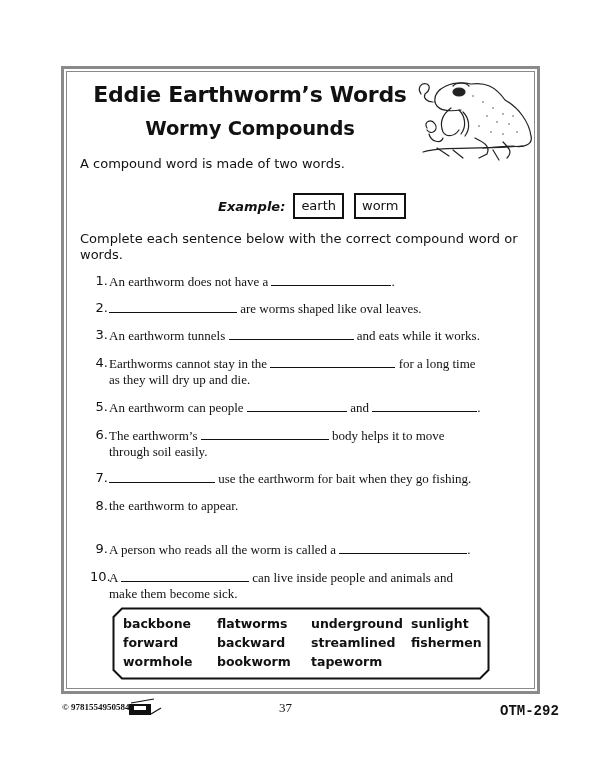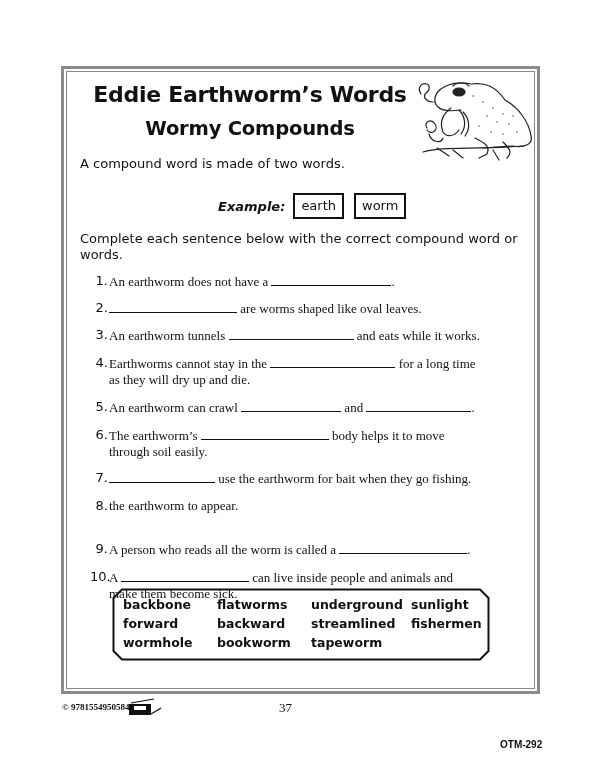--- a/index.html
+++ b/index.html
@@ -19,32 +19,32 @@
   .example { position: absolute; top: 193px; left: 218px; display: flex; align-items: center; }
   .example-label { font-weight: bold; font-style: italic; font-size: 13px; margin-right: 8px; }
   .example-box { border: 2px solid #111; font-weight: normal; font-size: 13px;
                  padding: 3px 6px 4px 6px; margin-right: 10px; }
   .instructions { position: absolute; left: 80px; top: 231px; width: 450px;
                   font-size: 13px; line-height: 16px; }
   .q { position: absolute; left: 90px; width: 440px; font-size: 13px; line-height: 16px; }
   .q .num { position: absolute; left: 0; top: 0; width: 18px; text-align: right; }
   .q .txt { margin-left: 19px; display: block; font-family: Liberation Serif, serif; }
   .blank { display: inline-block; border-bottom: 1px solid #111; height: 12px; vertical-align: baseline; }
-  .wordbank { position: absolute; left: 112px; top: 588px; width: 416px; height: 73px; padding-left: 12px; }
+  .wordbank { position: absolute; left: 112px; top: 607px; width: 416px; height: 73px; padding-left: 12px; }
   .wordbank svg { position: absolute; left: 0; top: 0; }
   .wb-grid { position: absolute; left: 11px; top: 8px; display: grid;
              grid-template-columns: 94px 94px 100px 80px; row-gap: 2px;
              font-weight: bold; font-size: 12.5px; line-height: 17px; }
   .footer-copy { position: absolute; left: 62px; top: 702px; font-family: "Liberation Serif", serif;
                  font-weight: bold; font-size: 9px; }
   .copier { position: absolute; left: 128px; top: 697px; }
   .footer-page { position: absolute; left: 279px; top: 700px; font-family: "Liberation Serif", serif;
                  font-size: 13px; }
-  .footer-code { position: absolute; left: 500px; top: 703px; font-family: Liberation Sans, sans-serif;
-                 font-weight: bold; font-size: 10px; margin-top: 36px; }
+  .footer-code { position: absolute; left: 500px; top: 703px; font-family: Liberation Mono, monospace;
+                 font-weight: bold; font-size: 14px; }
 </style>
 </head>
 <body>
 
 <div class="page-frame">
   <div class="page-frame-inner"></div>
 </div>
 
 <div class="title" style="left:0;width:500px;">Eddie Earthworm’s Words</div>
 <div class="subtitle" style="left:0;width:500px;">Wormy Compounds</div>
@@ -112,21 +112,21 @@
 </div>
 
 <div class="q" style="top:355px">
   <span class="num">4.</span>
   <span class="txt"><span>Earthworms cannot stay in the </span><span class="blank" style="width:125px"></span><span> for a long time</span></span>
   <span class="txt">as they will dry up and die.</span>
 </div>
 
 <div class="q" style="top:399px">
   <span class="num">5.</span>
-  <span class="txt"><span>An earthworm can crawl </span><span class="blank" style="width:100px"></span><span> and </span><span class="blank" style="width:105px"></span><span>.</span></span>
+  <span class="txt"><span>An earthworm can people </span><span class="blank" style="width:100px"></span><span> and </span><span class="blank" style="width:105px"></span><span>.</span></span>
 </div>
 
 <div class="q" style="top:427px">
   <span class="num">6.</span>
   <span class="txt"><span>The earthworm’s </span><span class="blank" style="width:128px"></span><span> body helps it to move</span></span>
   <span class="txt">through soil easily.</span>
 </div>
 
 <div class="q" style="top:470px">
   <span class="num">7.</span>

